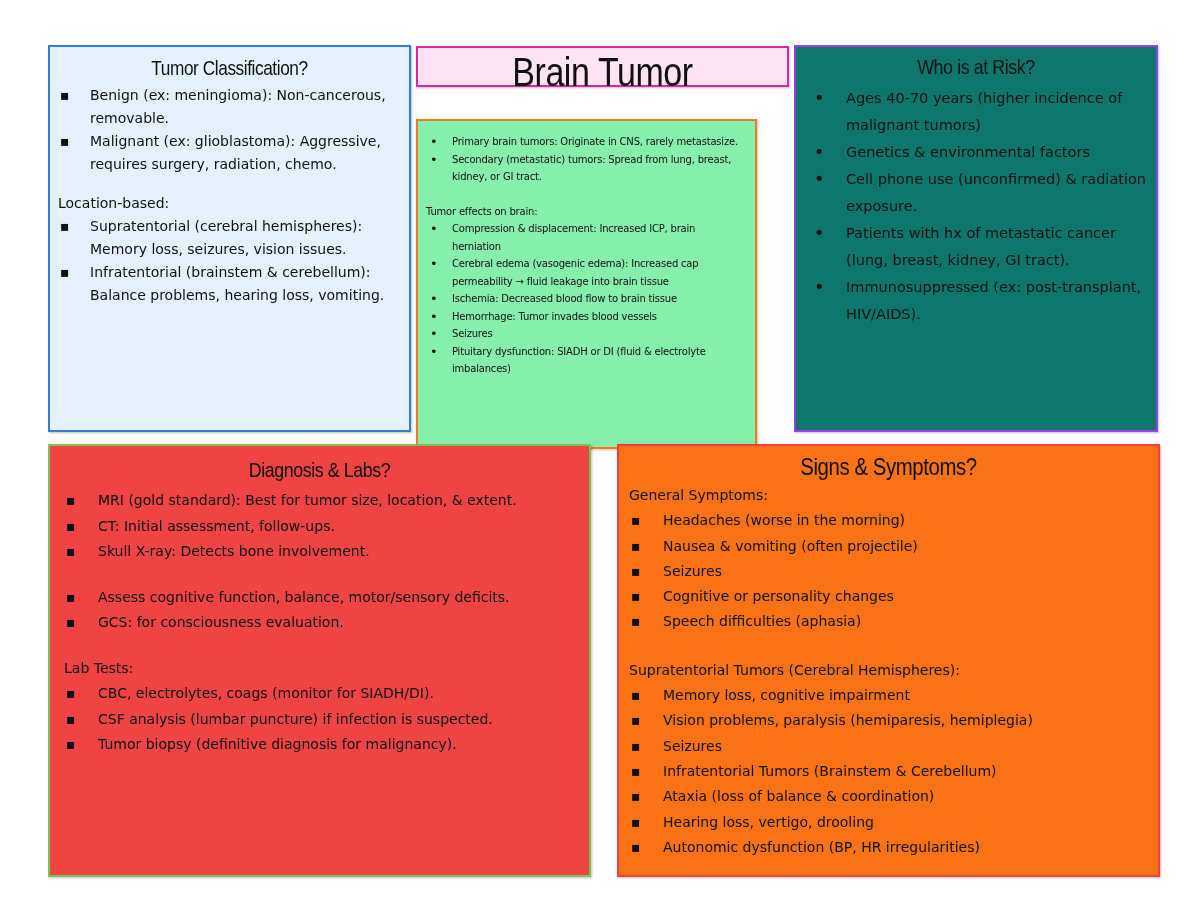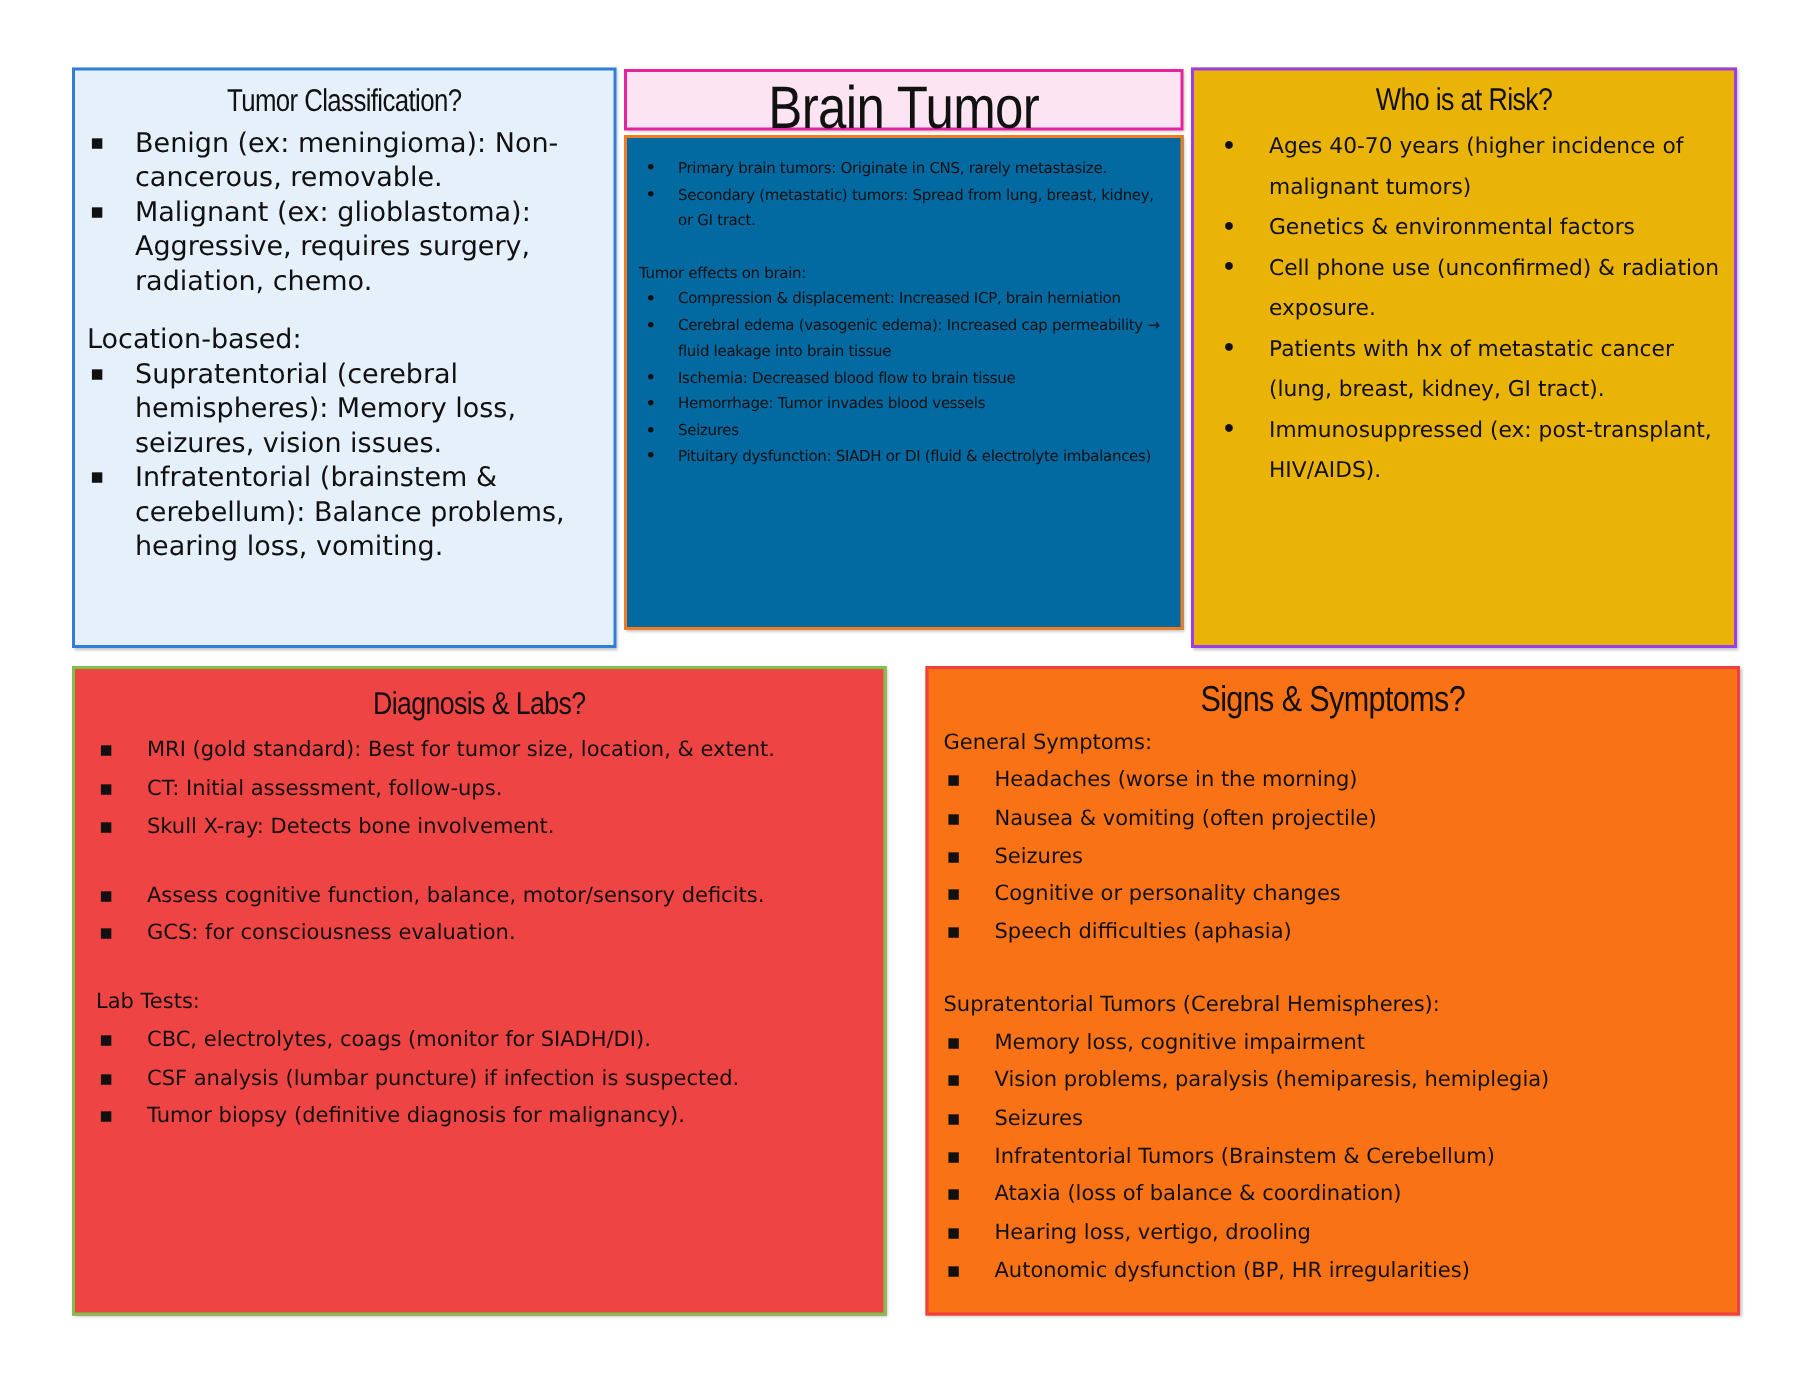--- a/index.html
+++ b/index.html
@@ -14,34 +14,34 @@
   }
   ul { margin:0; padding:0; list-style:none; }
   li { position:relative; padding-left:40px; }
   li.sq::before { content:"\25AA"; position:absolute; left:10px; top:0; font-size:14px; }
   li.dot::before { content:"\2022"; position:absolute; left:14px; top:-1px; font-size:18px; }
   .sub { margin:0; }
   .gap { height:16px; }
 
   #box-classification { left:48px; top:45px; width:363px; height:387px; border-color:#2f7fd6; background:#e6f0fa; }
   #box-classification .box-title { font-size:21px; padding-top:9px; padding-bottom:4px; transform:scaleX(0.82); }
-  #box-classification .content { padding:0 6px 0 8px; font-size:18px; line-height:23px; }
+  #box-classification .content { padding:0 6px 0 8px; font-size:14px; line-height:23px; }
   #box-classification li { padding-left:32px; }
   #box-classification li.sq::before { left:2px; }
 
   #box-title { left:416px; top:46px; width:373px; height:41px; border-color:#e5239c; background:#fde4f3; }
   #box-title .box-title { font-size:40px; line-height:48px; transform:scaleX(0.85); }
 
-  #box-overview { left:416px; top:90px; width:373px; height:330px; border-color:#f07b22; background:#0369a1; }
+  #box-overview { left:416px; top:119px; width:341px; height:330px; border-color:#f07b22; background:#86efac; }
   #box-overview .content { padding:12px 10px 0 8px; font-size:10px; line-height:17.5px; letter-spacing:-0.2px; }
   #box-overview li { padding-left:26px; }
   #box-overview li.dot::before { left:4px; font-size:13px; top:0; }
   #box-overview .gap { height:17px; }
 
-  #box-risk { left:794px; top:45px; width:364px; height:387px; border-color:#9b3ee8; background:#eab308; }
+  #box-risk { left:794px; top:45px; width:364px; height:387px; border-color:#9b3ee8; background:#0f766e; }
   #box-risk .box-title { font-size:21px; padding-top:8px; padding-bottom:6px; transform:scaleX(0.85); }
   #box-risk .content { padding:0 4px 0 6px; font-size:14.5px; line-height:27px; }
   #box-risk li { padding-left:44px; }
   #box-risk li.dot::before { left:12px; }
 
   #box-diagnosis { left:48px; top:444px; width:543px; height:433px; border-color:#7cc24d; background:#ef4444; }
   #box-diagnosis .box-title { font-size:21px; padding-top:12px; padding-bottom:6px; transform:scaleX(0.85); }
   #box-diagnosis .content { padding:0 6px 0 14px; font-size:14px; line-height:25.5px; }
   #box-diagnosis li { padding-left:34px; }
   #box-diagnosis li.sq::before { left:2px; }

